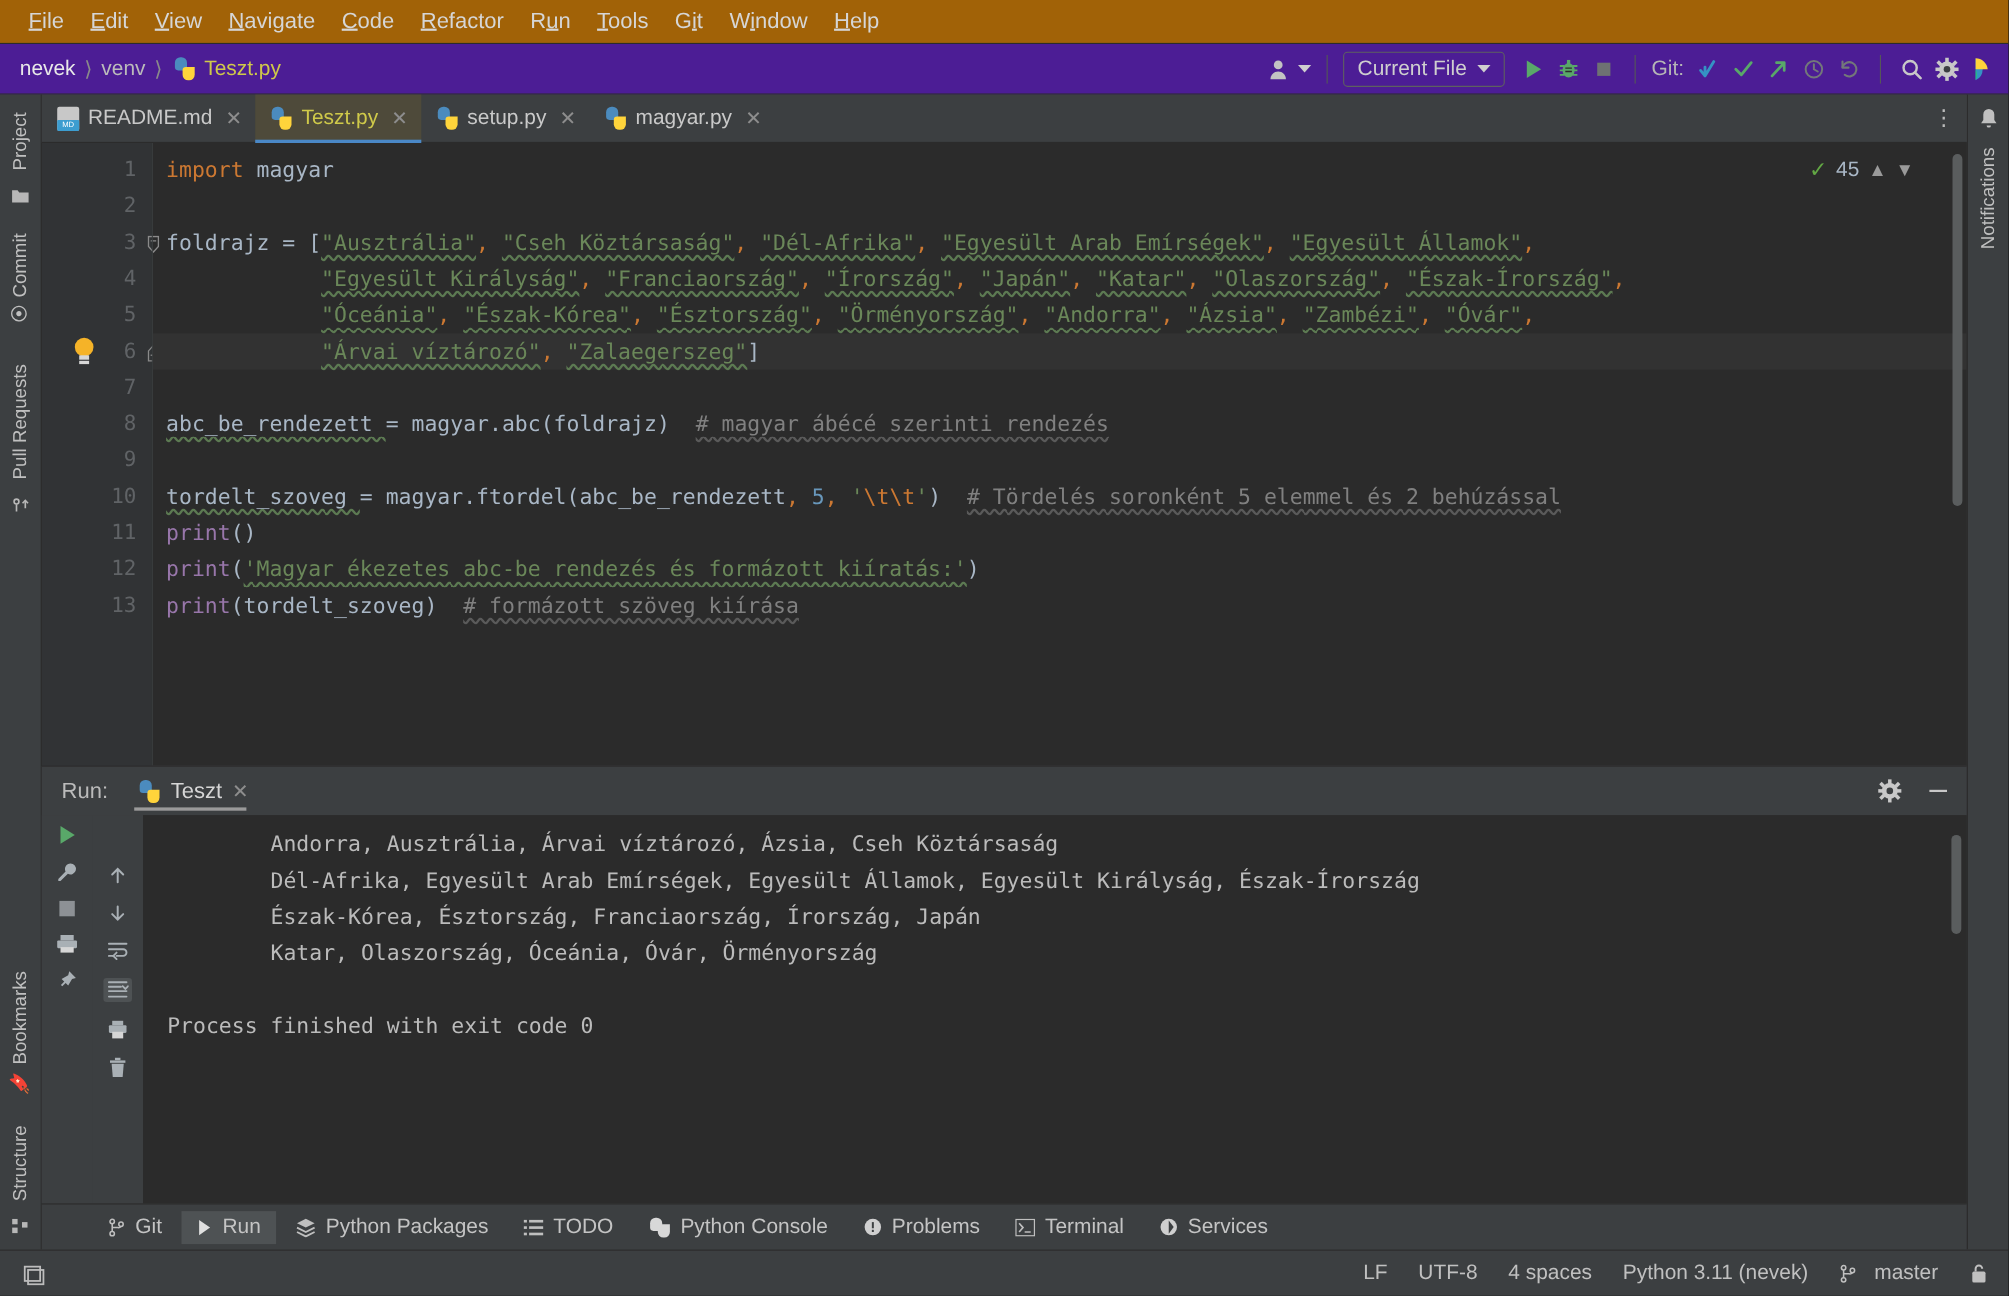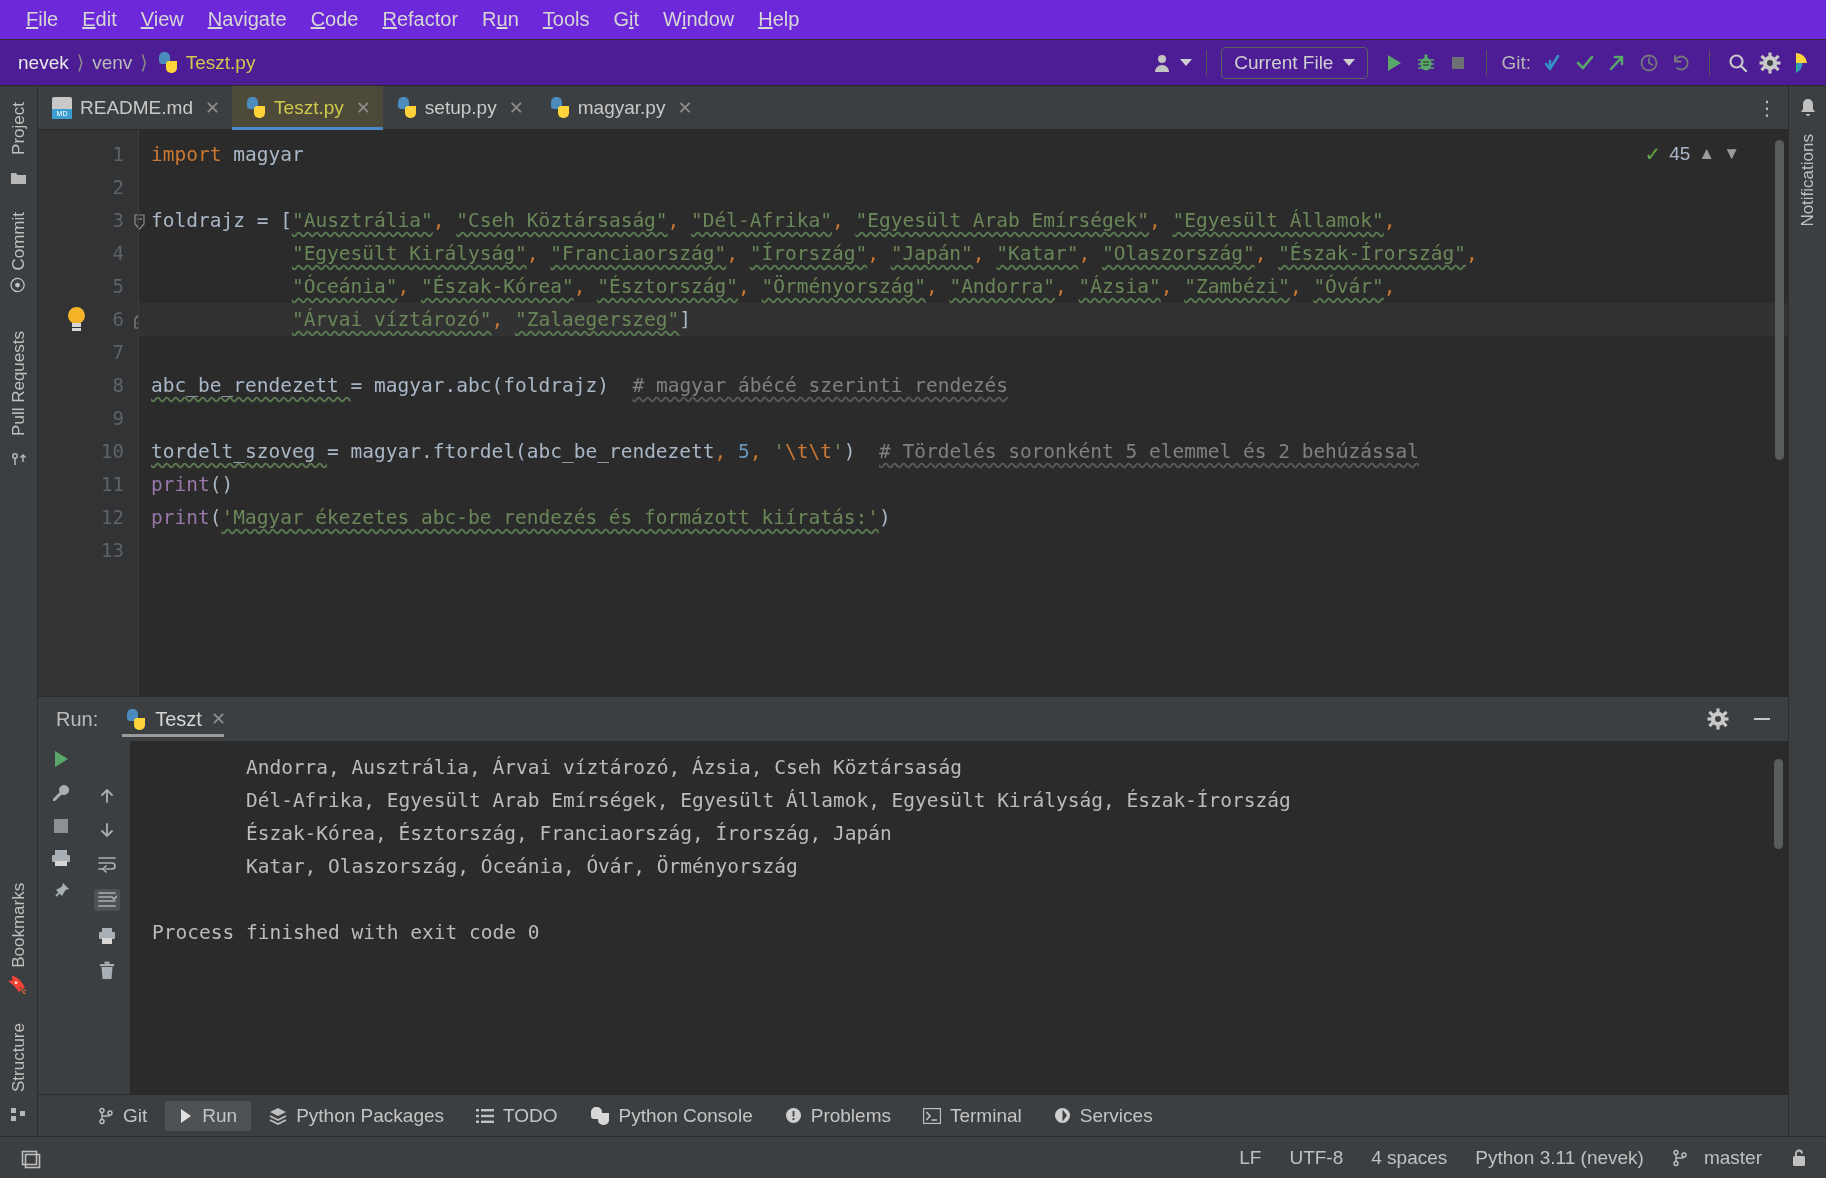--- a/index.html
+++ b/index.html
@@ -13,21 +13,21 @@
     position: relative;
     width: 1826px; height: 1178px;
     background: #3c3f41;
     color: #bbbbbb;
     display: flex; flex-direction: column;
   }
 
   
   .menubar {
     height: 40px; flex: 0 0 40px;
-    background: #6d28d9;
+    background: #a16207;
     display: flex; align-items: center;
     padding-left: 14px;
     border-bottom: 1px solid #2b2b2b;
   }
   .menu-item {
     font-size: 20px; color: #d6d6d6;
     padding: 2px 12px; cursor: default;
     white-space: nowrap;
   }
   .menu-item .mn { text-decoration: underline; }
@@ -562,20 +562,21 @@
             <div class="cline"><span class="id">foldrajz </span><span class="id">= </span><span class="brk">[</span><span class="str sp">"Ausztrália"</span><span class="esc">, </span><span class="str sp">"Cseh Köztársaság"</span><span class="esc">, </span><span class="str sp">"Dél-Afrika"</span><span class="esc">, </span><span class="str sp">"Egyesült Arab Emírségek"</span><span class="esc">, </span><span class="str sp">"Egyesült Államok"</span><span class="esc">,</span></div>
             <div class="cline"><span class="id">            </span><span class="str sp">"Egyesült Királyság"</span><span class="esc">, </span><span class="str sp">"Franciaország"</span><span class="esc">, </span><span class="str sp">"Írország"</span><span class="esc">, </span><span class="str sp">"Japán"</span><span class="esc">, </span><span class="str sp">"Katar"</span><span class="esc">, </span><span class="str sp">"Olaszország"</span><span class="esc">, </span><span class="str sp">"Észak-Írország"</span><span class="esc">,</span></div>
             <div class="cline"><span class="id">            </span><span class="str sp">"Óceánia"</span><span class="esc">, </span><span class="str sp">"Észak-Kórea"</span><span class="esc">, </span><span class="str sp">"Észtország"</span><span class="esc">, </span><span class="str sp">"Örményország"</span><span class="esc">, </span><span class="str sp">"Andorra"</span><span class="esc">, </span><span class="str sp">"Ázsia"</span><span class="esc">, </span><span class="str sp">"Zambézi"</span><span class="esc">, </span><span class="str sp">"Óvár"</span><span class="esc">,</span></div>
             <div class="cline hl"><span class="id">            </span><span class="str sp">"Árvai víztározó"</span><span class="esc">, </span><span class="str sp">"Zalaegerszeg"</span><span class="brk">]</span></div>
             <div class="cline">&nbsp;</div>
             <div class="cline"><span class="id sp">abc_be_rendezett </span><span class="id">= </span><span class="id">magyar</span><span class="id">.</span><span class="id">abc</span><span class="brk">(</span><span class="id">foldrajz</span><span class="brk">)  </span><span class="com sp-g"># magyar ábécé szerinti rendezés</span></div>
             <div class="cline">&nbsp;</div>
             <div class="cline"><span class="id sp">tordelt_szoveg </span><span class="id">= </span><span class="id">magyar</span><span class="id">.</span><span class="id">ftordel</span><span class="brk">(</span><span class="id">abc_be_rendezett</span><span class="esc">, </span><span class="num">5</span><span class="esc">, </span><span class="str">'</span><span class="esc">\t\t</span><span class="str">'</span><span class="brk">)  </span><span class="com sp-g"># Tördelés soronként 5 elemmel és 2 behúzással</span></div>
             <div class="cline"><span class="var">print</span><span class="brk">()</span></div>
             <div class="cline"><span class="var">print</span><span class="brk">(</span><span class="str sp">'Magyar ékezetes abc-be rendezés és formázott kiíratás:'</span><span class="brk">)</span></div>
+            <div class="cline"><span class="var">print</span><span class="brk">(</span><span class="id">tordelt_szoveg</span><span class="brk">)  </span><span class="com sp-g"># formázott szöveg kiírása</span></div>
           </div>
 
         <div class="inspect">
           <span class="chk-green">✓</span>
           <span>45</span>
           <span class="arw">▲</span>
           <span class="arw">▼</span>
         </div>
         <div class="ed-scroll"></div>
       </div>

